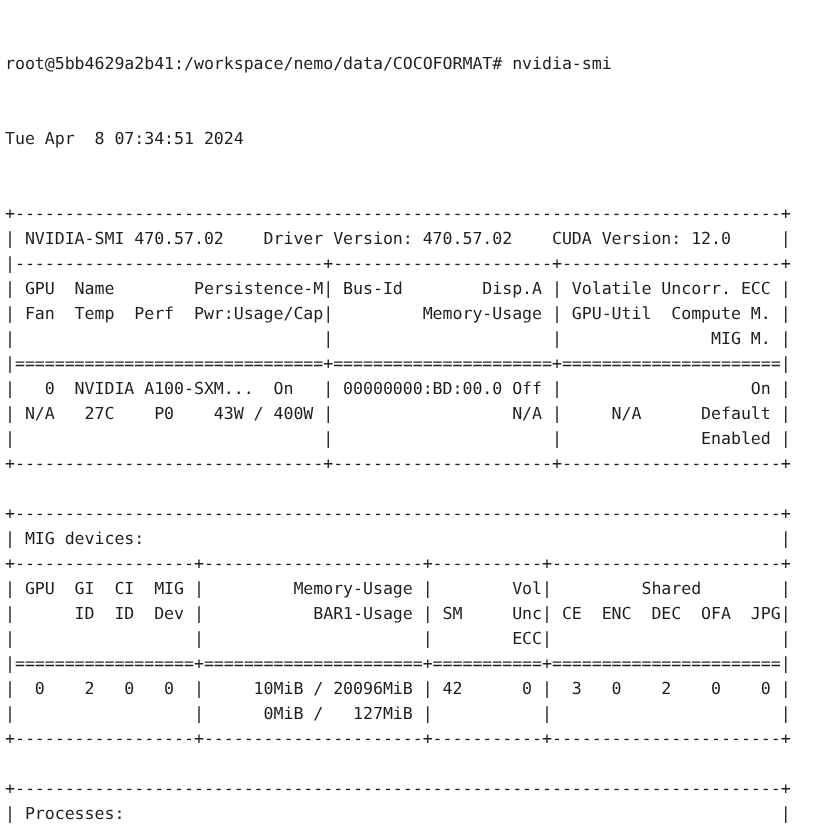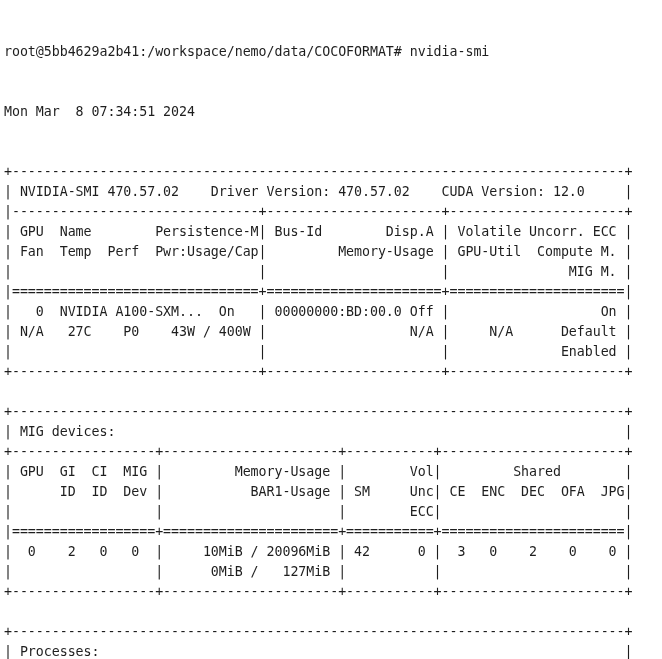--- a/index.html
+++ b/index.html
@@ -10,16 +10,16 @@
     font-size:13.3px; line-height:20px; color:#1e1e1e;
     white-space:pre; letter-spacing:-0.05px;
   }
   .line { height:20px; }
 </style>
 </head>
 <body>
 
 <div id="term">
   <div class="line"><span>root@5bb4629a2b41:/workspace/nemo/data/COCOFORMAT# </span><span>nvidia-smi</span></div>
-  <div class="line">Mon Mar  8 07:34:51 2024</div>
+  <div class="line">Tue Apr  8 07:34:51 2024</div>
   <div id="out"><div class="line">+-----------------------------------------------------------------------------+</div><div class="line">| NVIDIA-SMI 470.57.02    Driver Version: 470.57.02    CUDA Version: 12.0     |</div><div class="line">|-------------------------------+----------------------+----------------------+</div><div class="line">| GPU  Name        Persistence-M| Bus-Id        Disp.A | Volatile Uncorr. ECC |</div><div class="line">| Fan  Temp  Perf  Pwr:Usage/Cap|         Memory-Usage | GPU-Util  Compute M. |</div><div class="line">|                               |                      |               MIG M. |</div><div class="line">|===============================+======================+======================|</div><div class="line">|   0  NVIDIA A100-SXM...  On   | 00000000:BD:00.0 Off |                   On |</div><div class="line">| N/A   27C    P0    43W / 400W |                  N/A |     N/A      Default |</div><div class="line">|                               |                      |              Enabled |</div><div class="line">+-------------------------------+----------------------+----------------------+</div><div class="line">&nbsp;</div><div class="line">+-----------------------------------------------------------------------------+</div><div class="line">| MIG devices:                                                                |</div><div class="line">+------------------+----------------------+-----------+-----------------------+</div><div class="line">| GPU  GI  CI  MIG |         Memory-Usage |        Vol|         Shared        |</div><div class="line">|      ID  ID  Dev |           BAR1-Usage | SM     Unc| CE  ENC  DEC  OFA  JPG|</div><div class="line">|                  |                      |        ECC|                       |</div><div class="line">|==================+======================+===========+=======================|</div><div class="line">|  0    2   0   0  |     10MiB / 20096MiB | 42      0 |  3   0    2    0    0 |</div><div class="line">|                  |      0MiB /   127MiB |           |                       |</div><div class="line">+------------------+----------------------+-----------+-----------------------+</div><div class="line">&nbsp;</div><div class="line">+-----------------------------------------------------------------------------+</div><div class="line">| Processes:                                                                  |</div></div>
   
 </div>
 
 </body></html>

